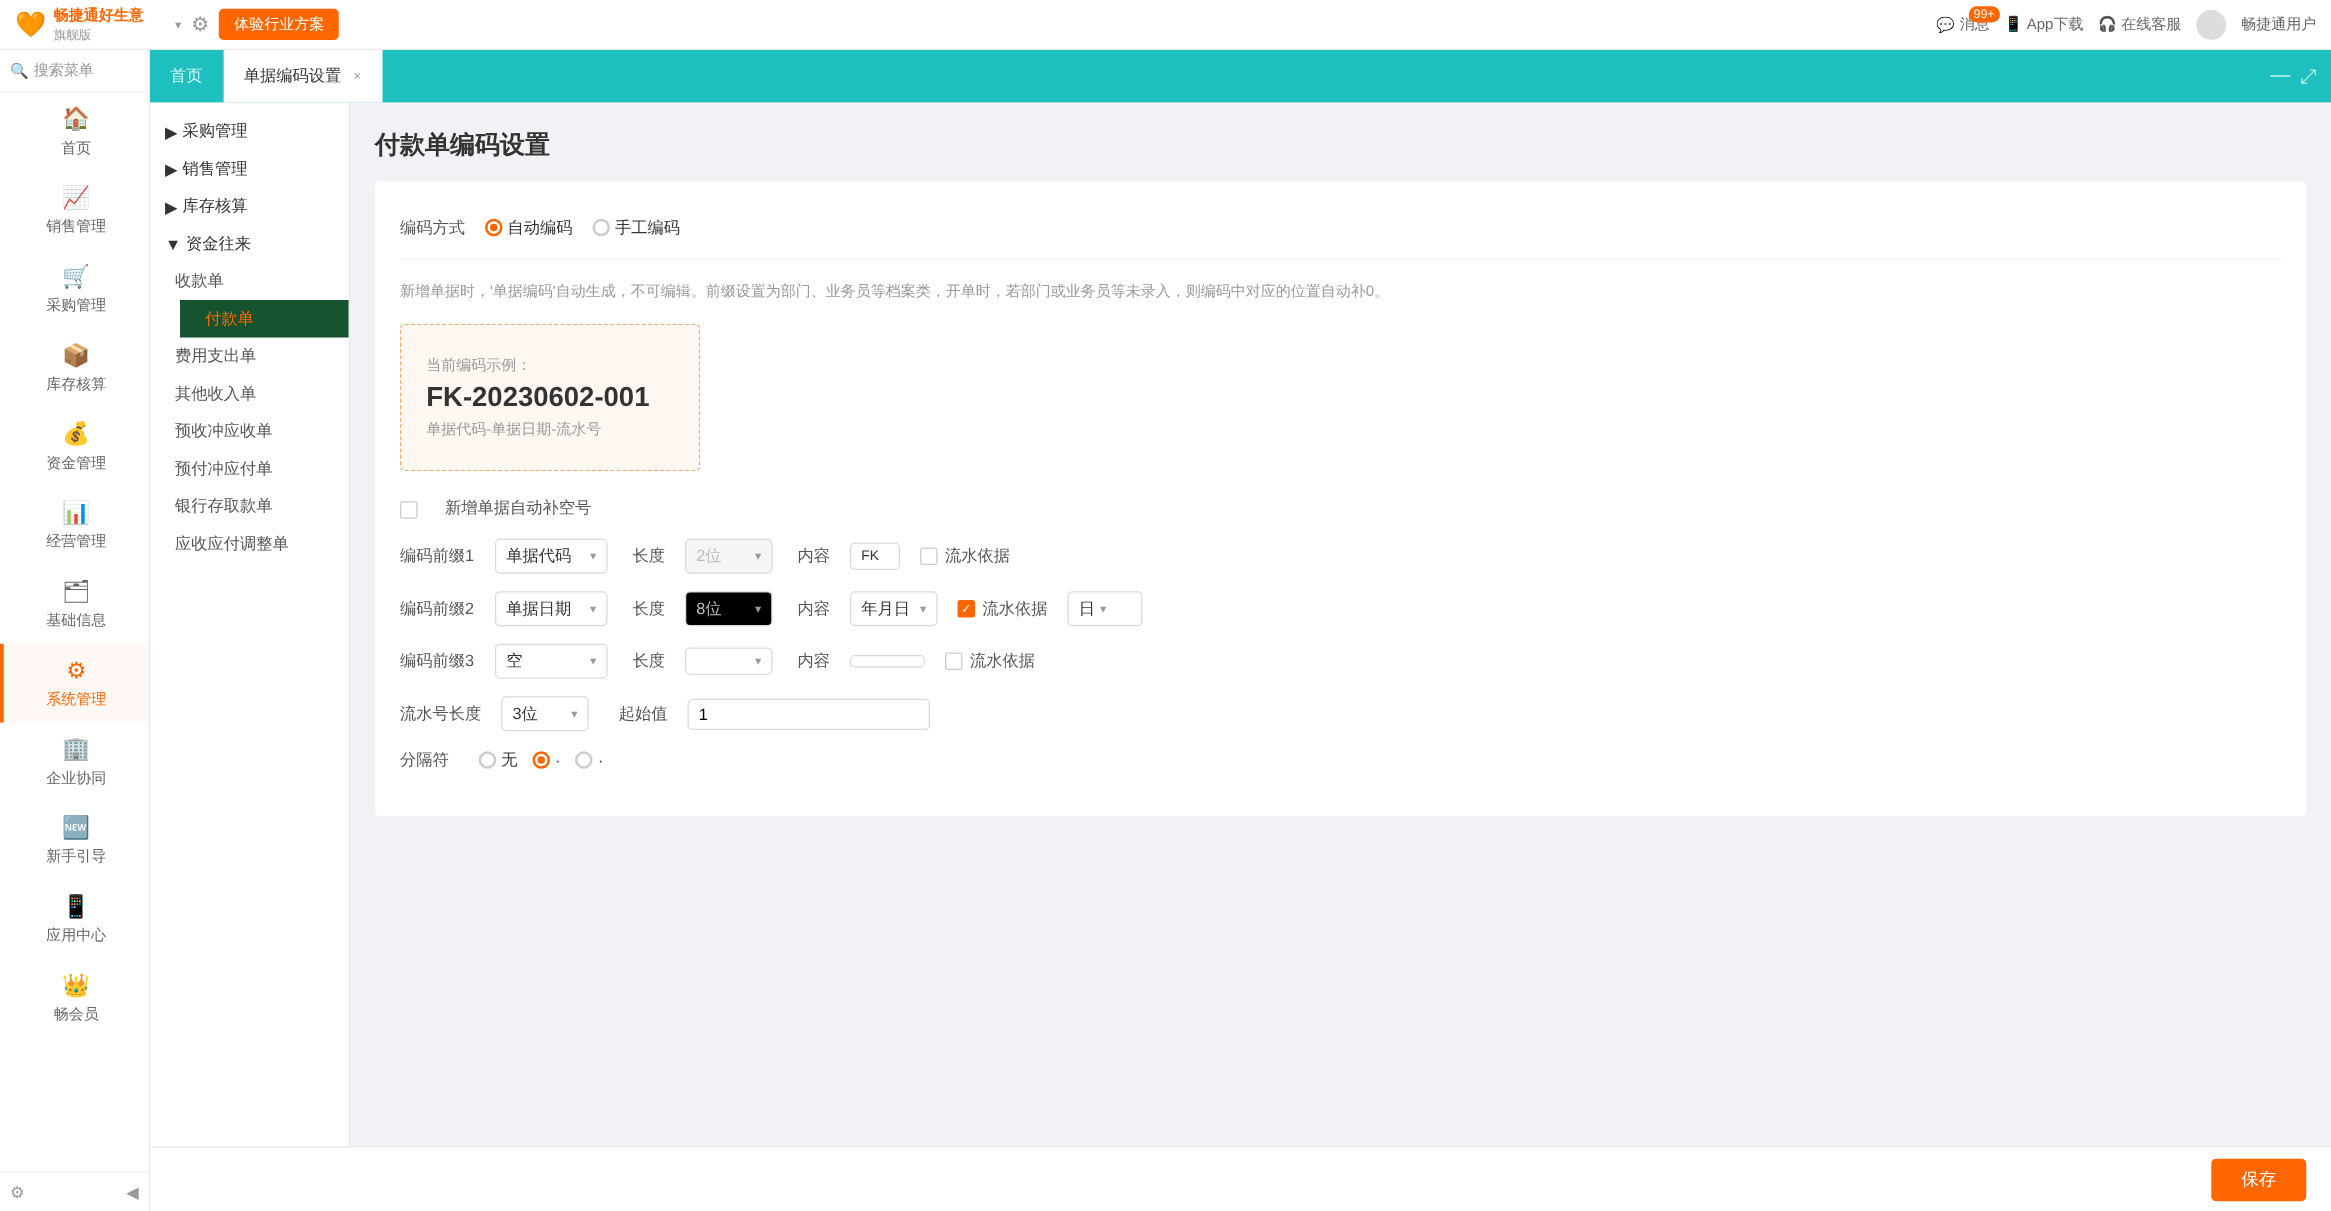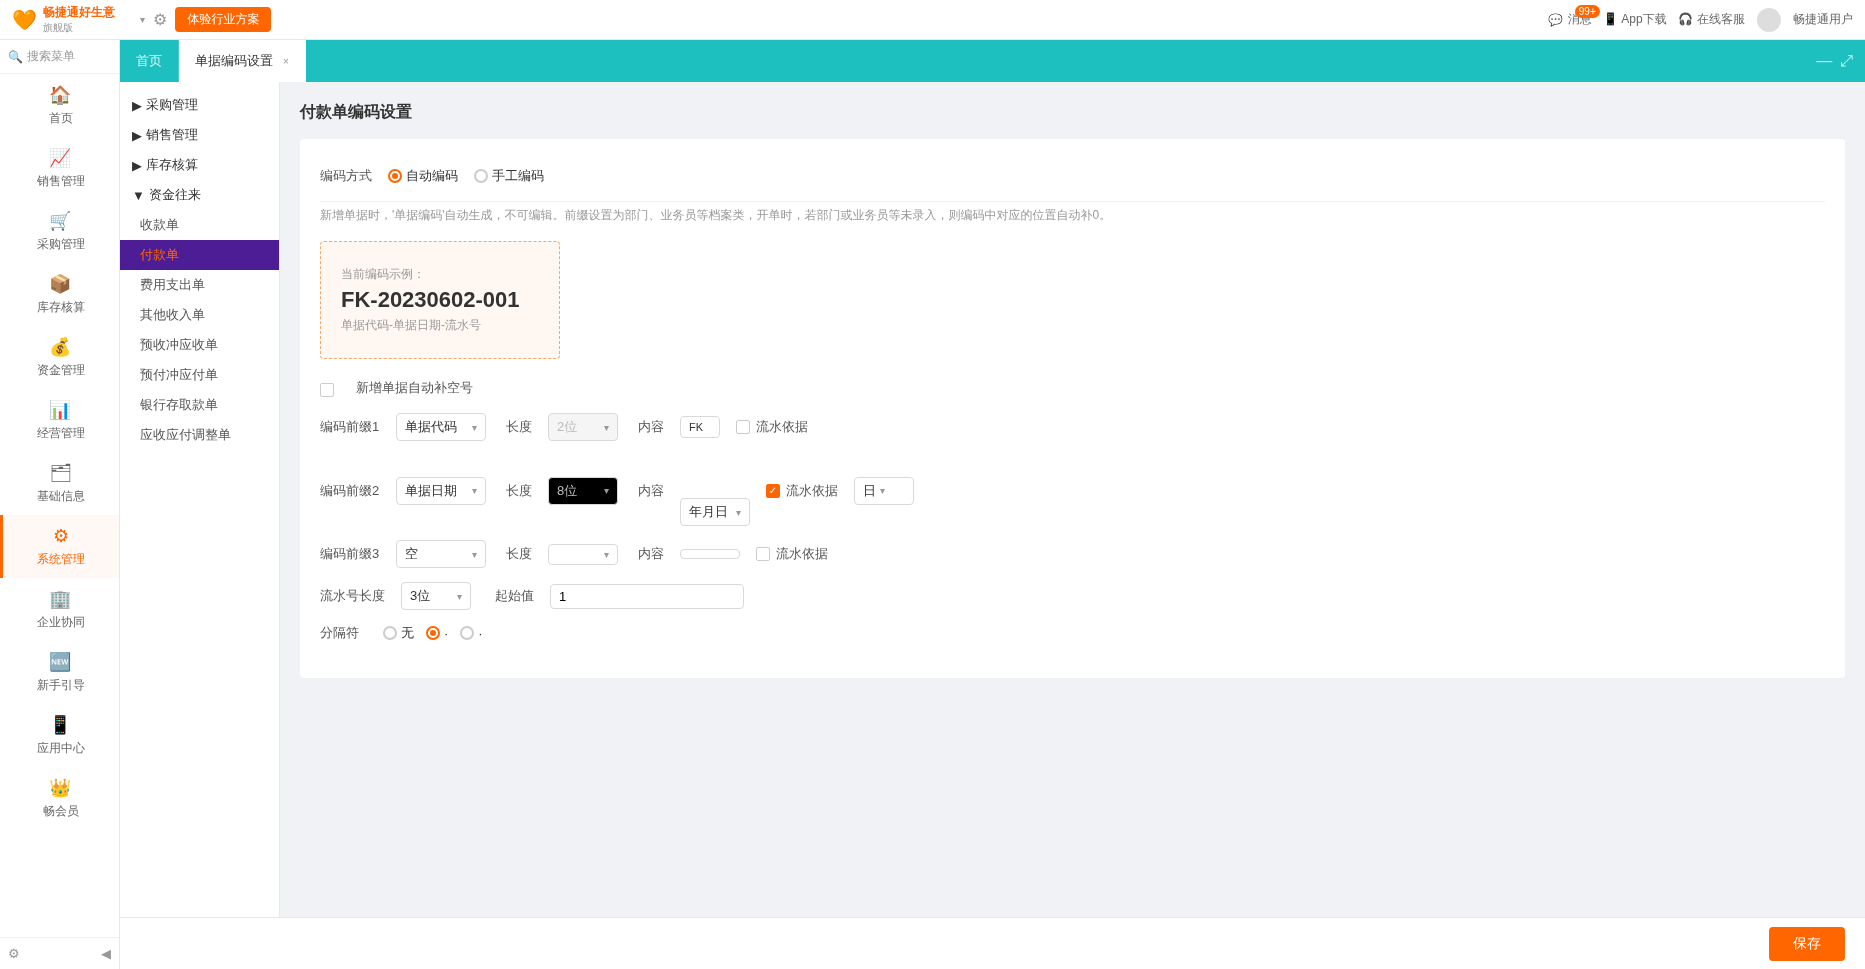--- a/index.html
+++ b/index.html
@@ -36,31 +36,31 @@
     .tab-close { font-size: 10px; color: #999; cursor: pointer; margin-left: 4px; }
     .tab-bar-actions { margin-left: auto; display: flex; align-items: center; gap: 8px; padding-right: 12px; }
     .tab-bar-btn { background: none; border: none; color: rgba(255,255,255,0.8); cursor: pointer; font-size: 16px; }
 
     
     .content-area { display: flex; flex: 1; overflow: hidden; }
     .sub-sidebar { width: 160px; background: #fff; border-right: 1px solid #e8e8e8; overflow-y: auto; padding: 8px 0; flex-shrink: 0; }
     .sub-sidebar-group { }
     .sub-sidebar-header { display: flex; align-items: center; gap: 4px; padding: 6px 12px; font-size: 13px; color: #333; cursor: pointer; }
     .sub-sidebar-item { padding: 6px 20px; font-size: 13px; color: #555; cursor: pointer; }
-    .sub-sidebar-item.active { background: #4c1d95; color: #f60; font-weight: 500; }
+    .sub-sidebar-item.active { background: #14532d; color: #f60; font-weight: 500; margin-left: 24px; }
 
     
     .page-panel { flex: 1; overflow-y: auto; padding: 20px; background: #f0f2f5; }
-    .page-title { font-size: 16px; font-weight: bold; color: #333; margin-bottom: 16px; }
+    .page-title { font-size: 20px; font-weight: bold; color: #333; margin-bottom: 16px; }
 
     
     .card { background: #fff; border-radius: 4px; padding: 20px; }
 
     
-    .encoding-mode-row { display: flex; align-items: center; gap: 16px; padding: 8px 0 16px 0; border-bottom: 1px solid #f0f0f0; margin-bottom: 4px; }
+    .encoding-mode-row { display: flex; align-items: center; gap: 16px; padding: 8px 0 16px 0; border-bottom: 1px solid #f0f0f0; margin-bottom: 16px; }
     .encoding-mode-label { color: #555; font-size: 13px; }
     .radio-group { display: flex; align-items: center; gap: 16px; }
     .radio-item { display: flex; align-items: center; gap: 4px; cursor: pointer; font-size: 13px; color: #333; }
     .radio-dot { width: 14px; height: 14px; border-radius: 50%; border: 2px solid #ccc; display: inline-flex; align-items: center; justify-content: center; }
     .radio-dot.checked { border-color: #f60; }
     .radio-dot.checked::after { content: ''; width: 6px; height: 6px; border-radius: 50%; background: #f60; display: block; }
 
     
     .info-text { font-size: 12px; color: #999; margin-bottom: 16px; line-height: 1.6; }
 
@@ -317,21 +317,21 @@
             <div class="config-select">
               <span class="sel-val">单据日期</span>
               <span class="sel-arrow">▾</span>
             </div>
             <span class="config-length-label">长度</span>
             <div class="config-select" style="background:#000000;color:#bbb;min-width:70px;">
               <span class="sel-val" style="color:#bbb;">8位</span>
               <span class="sel-arrow">▾</span>
             </div>
             <span class="config-content-label">内容</span>
-            <div class="config-select" style="min-width:70px;margin-top:43px;">
+            <div class="config-select" style="min-width:70px;">
               <span class="sel-val">年月日</span>
               <span class="sel-arrow">▾</span>
             </div>
             <div class="stream-checkbox-group">
               <span class="checkbox cb-checked">
                 <span class="cb-check-mark">✓</span>
               </span>
               <span>流水依据</span>
             </div>
             <div class="stream-select">

